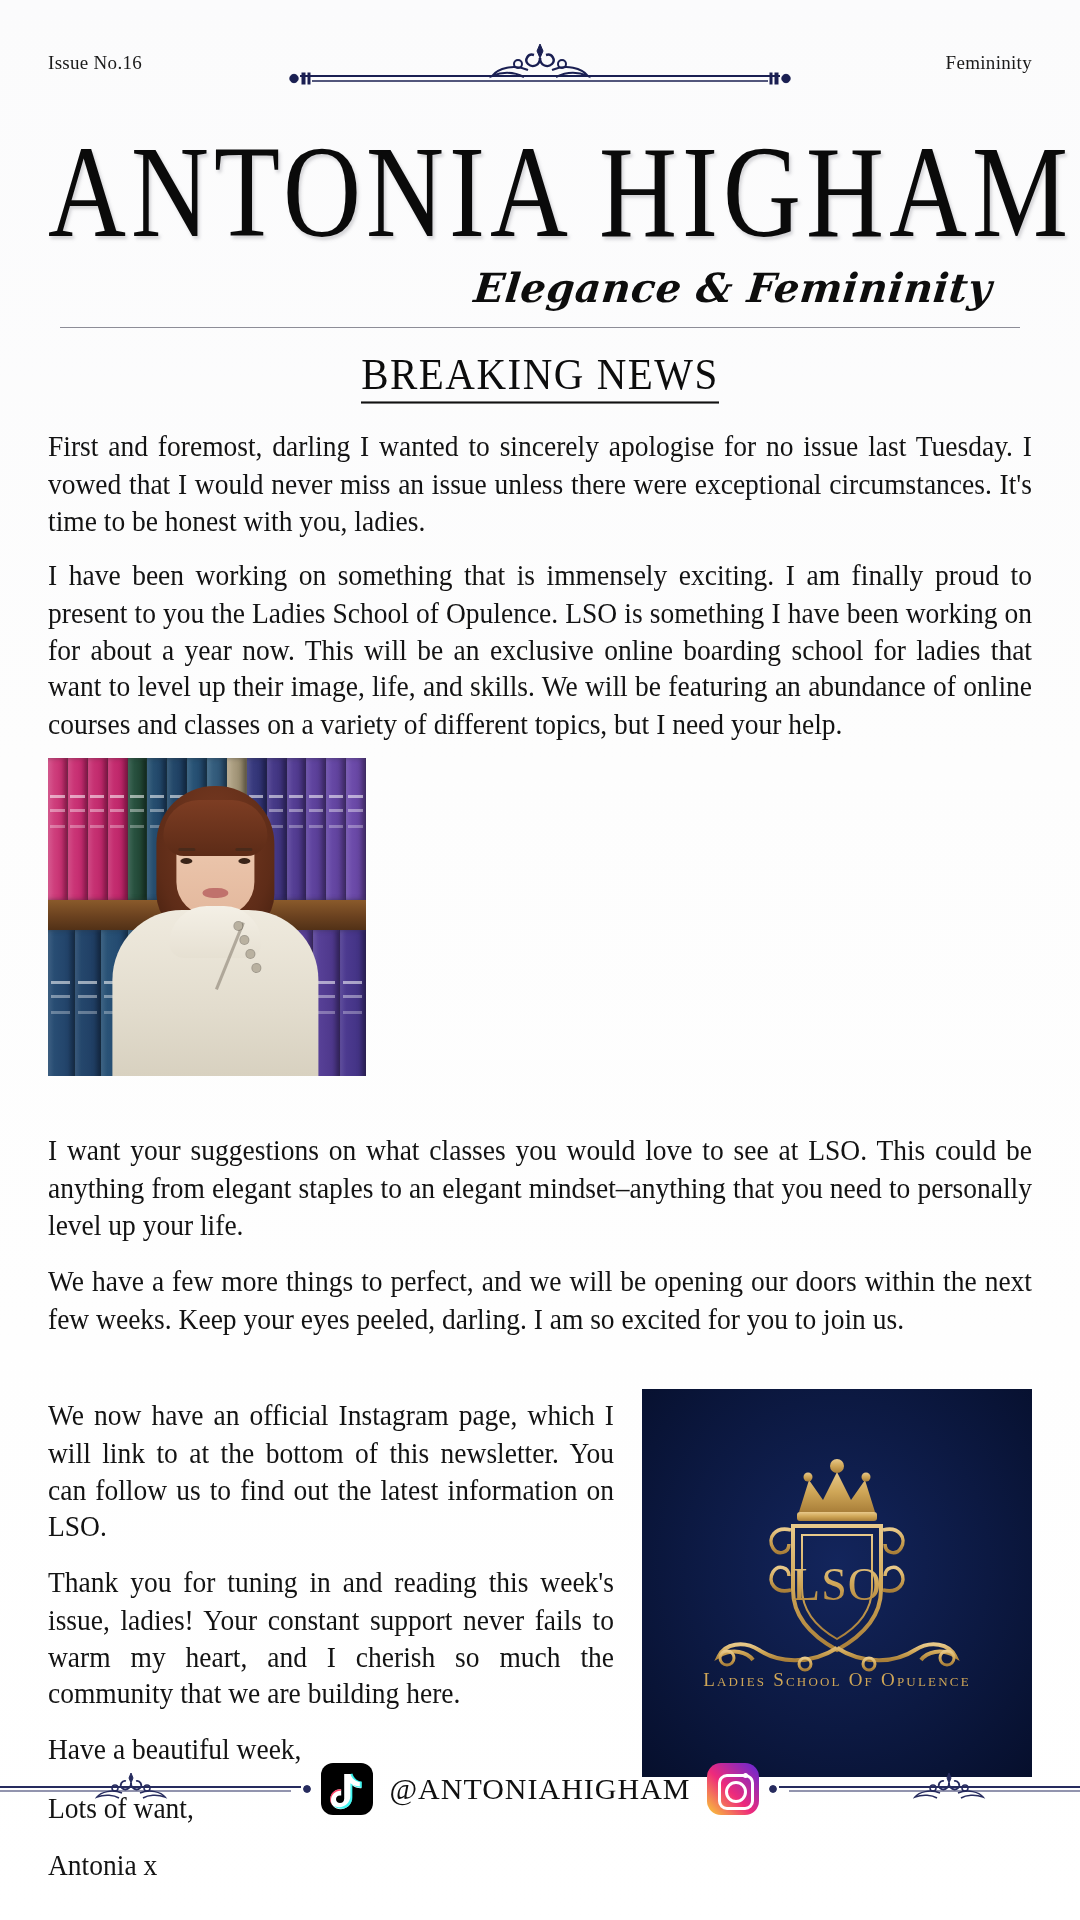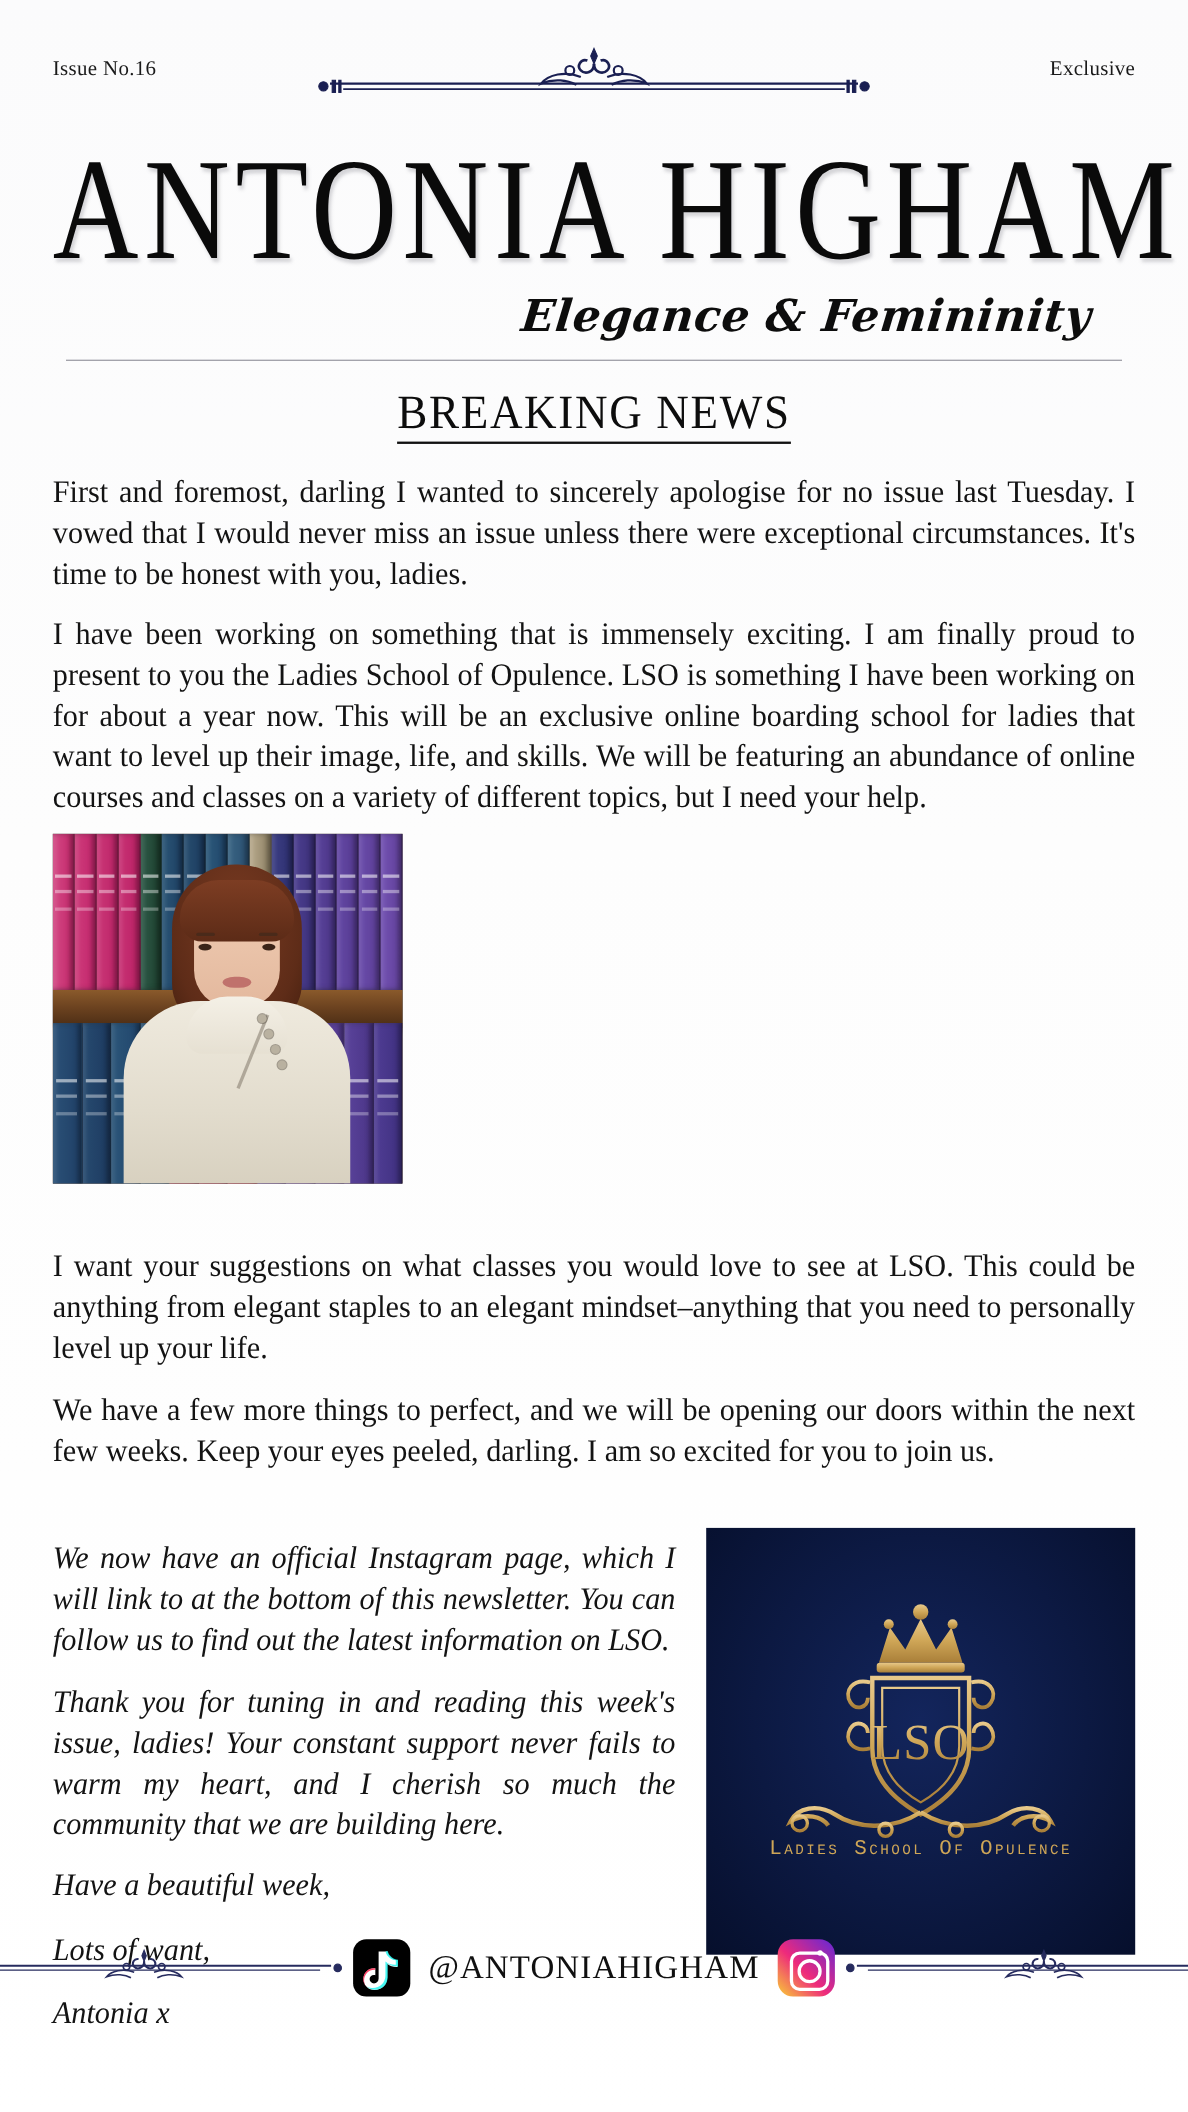--- a/index.html
+++ b/index.html
@@ -228,21 +228,21 @@
     background: #b9b1a0; box-shadow: 0 0 0 1px rgba(90,82,70,0.5);
   }
 
   
   .row-bottom {
     display: flex;
     gap: 28px;
     margin-top: 30px;
     align-items: flex-start;
   }
-  .bottom-left { flex: 1 1 auto; padding-top: 8px; font-style: italic; }
+  .bottom-left { flex: 1 1 auto; padding-top: 8px; }
   .bottom-left p.bodytext { margin-bottom: 24px; }
   .signoff { margin: 0 0 6px 0; }
   .signoff.tight { line-height: 1.22; }
 
   .logo-panel {
     flex: 0 0 390px;
     width: 390px;
     height: 388px;
     background: radial-gradient(ellipse at 50% 45%, #13255c 0%, #0c1942 55%, #060f2c 100%);
     position: relative;
@@ -254,21 +254,21 @@
     top: 46%;
     transform: translate(-50%,-50%);
     width: 300px;
     text-align: center;
   }
   .logo-caption {
     position: absolute;
     left: 0; right: 0;
     bottom: 86px;
     text-align: center;
-    font-family: Liberation Mono, monospace;
+    font-family: Liberation Serif, serif;
     font-size: 19px;
     letter-spacing: 2.2px;
     color: #cfa657;
     font-variant: small-caps;
     text-transform: capitalize;
   }
 
   
   .footer {
     position: absolute;
@@ -316,21 +316,21 @@
     background:#fff; border-radius:50%;
   }
 </style>
 </head>
 <body>
 
 <div class="page">
 
   <div class="topbar">
     <div class="issue-label">Issue No.16</div>
-    <div class="exclusive-label">Exclusive</div>
+    <div class="exclusive-label">Femininity</div>
 
     <div class="orn-wrap">
       <svg viewBox="0 0 560 56" width="560" height="56">
         <g stroke="#1a1f52" fill="#1a1f52">
           <line x1="40" y1="40" x2="520" y2="40" stroke-width="2.2"></line>
           <line x1="52" y1="45" x2="508" y2="45" stroke-width="1.6"></line>
           <circle cx="34" cy="42.5" r="4.2"></circle>
           <circle cx="526" cy="42.5" r="4.2"></circle>
           <rect x="42" y="37" width="3" height="11"></rect>
           <rect x="48" y="37" width="2" height="11"></rect>

